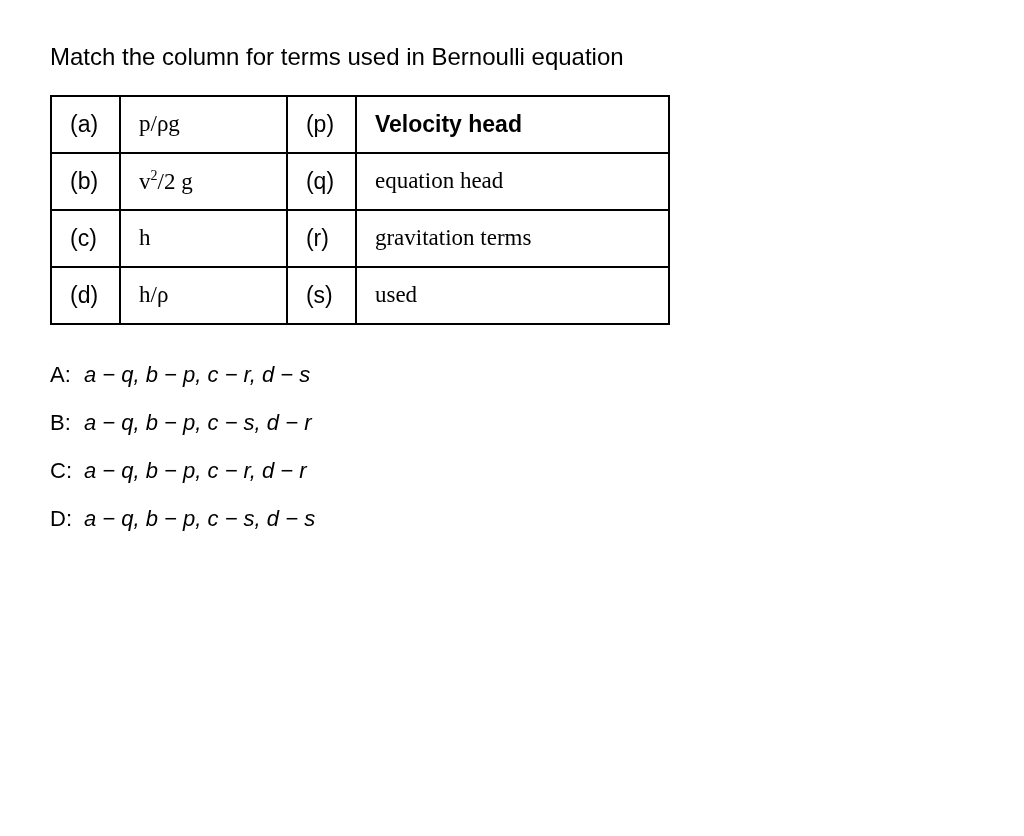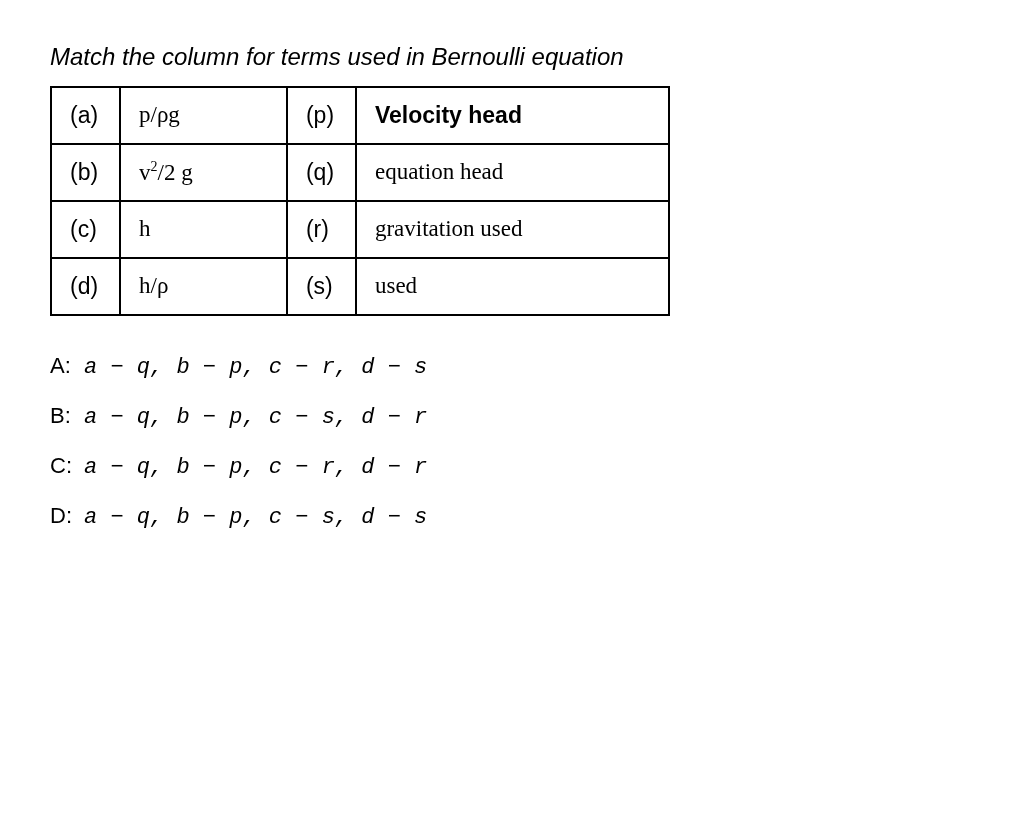--- a/index.html
+++ b/index.html
@@ -21,23 +21,22 @@
       padding: 40px 50px;
     }
 
     .container {
       width: 100%;
     }
 
     .question-text {
       font-size: 24px;
       font-family: Arial, sans-serif;
-      margin-bottom: 12px;
+      margin-bottom: 21px;
       line-height: 1.4;
-      font-style: italic;
     }
 
     table {
       border-collapse: collapse;
       margin-bottom: 28px;
       width: 620px;
     }
 
     table td {
       border: 2px solid #000;
@@ -85,21 +84,21 @@
       gap: 6px;
       margin-bottom: 4px;
     }
 
     .option-letter {
       min-width: 28px;
       font-family: Arial, sans-serif;
     }
 
     .option-text {
-      font-family: Liberation Mono, monospace;
+      font-family: Liberation Sans, sans-serif;
       font-style: italic;
     }
 
     sup {
       font-size: 14px;
       vertical-align: super;
     }
   </style>
 </head>
 <body>
@@ -118,21 +117,21 @@
         <tr>
           <td class="col-label">(b)</td>
           <td class="col-expr">v<sup>2</sup>/2 g</td>
           <td class="col-match">(q)</td>
           <td class="col-term">equation head</td>
         </tr>
         <tr>
           <td class="col-label">(c)</td>
           <td class="col-expr">h</td>
           <td class="col-match">(r)</td>
-          <td class="col-term">gravitation used</td>
+          <td class="col-term">gravitation terms</td>
         </tr>
         <tr>
           <td class="col-label">(d)</td>
           <td class="col-expr">h/ρ</td>
           <td class="col-match">(s)</td>
           <td class="col-term">used</td>
         </tr>
       </tbody>
   </table>
 

